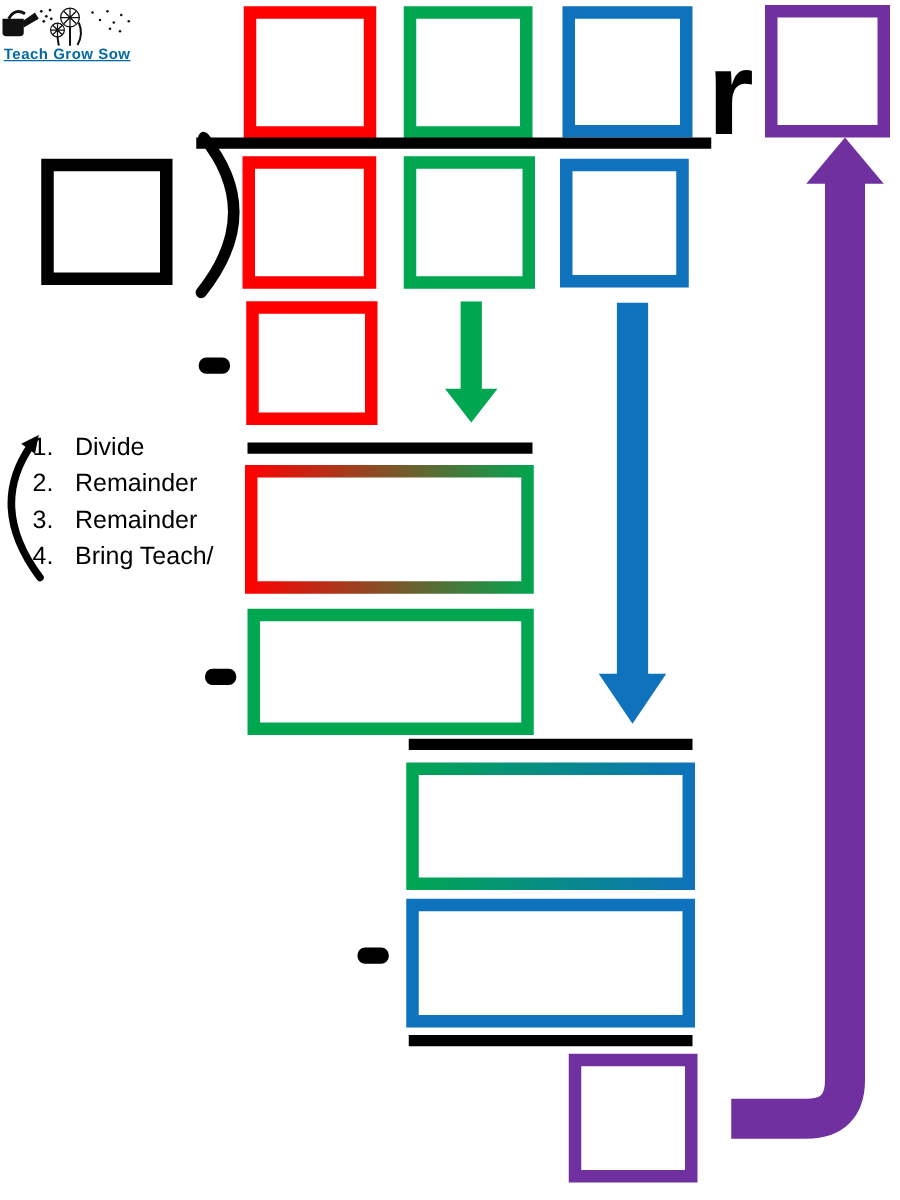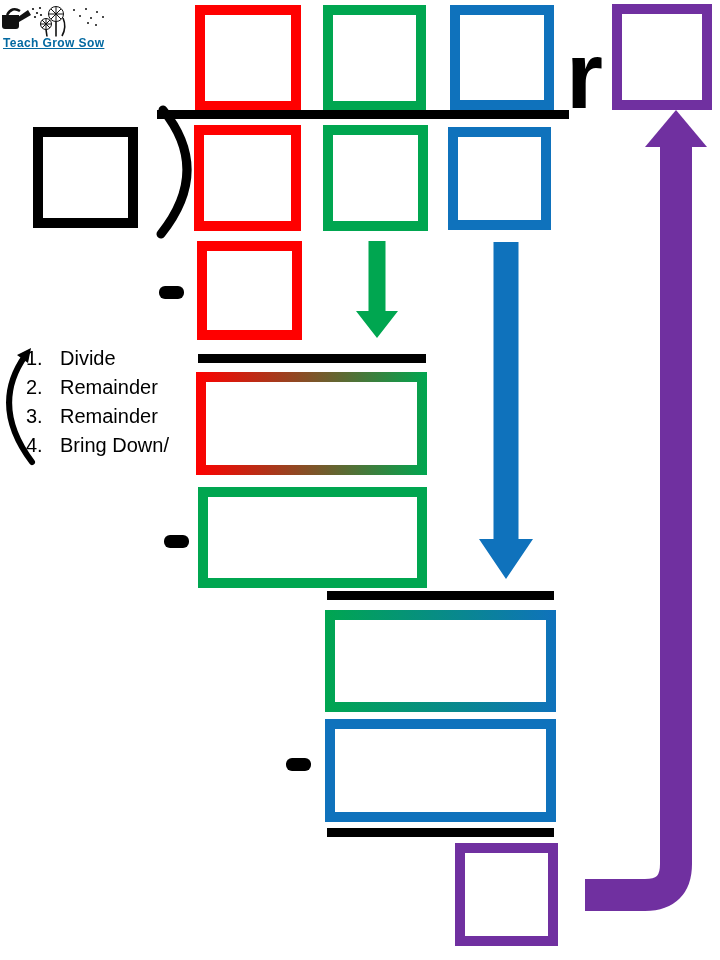--- a/index.html
+++ b/index.html
@@ -135,17 +135,17 @@
     <div class="step-row">
       <span class="step-num">2.</span>
       <span class="step-label">Remainder</span>
     </div>
     <div class="step-row">
       <span class="step-num">3.</span>
       <span class="step-label">Remainder</span>
     </div>
     <div class="step-row">
       <span class="step-num">4.</span>
-      <span class="step-label">Bring Down/</span>
+      <span class="step-label">Bring Teach/</span>
     </div>
   </div>
 
 </div>
 
 </body></html>

